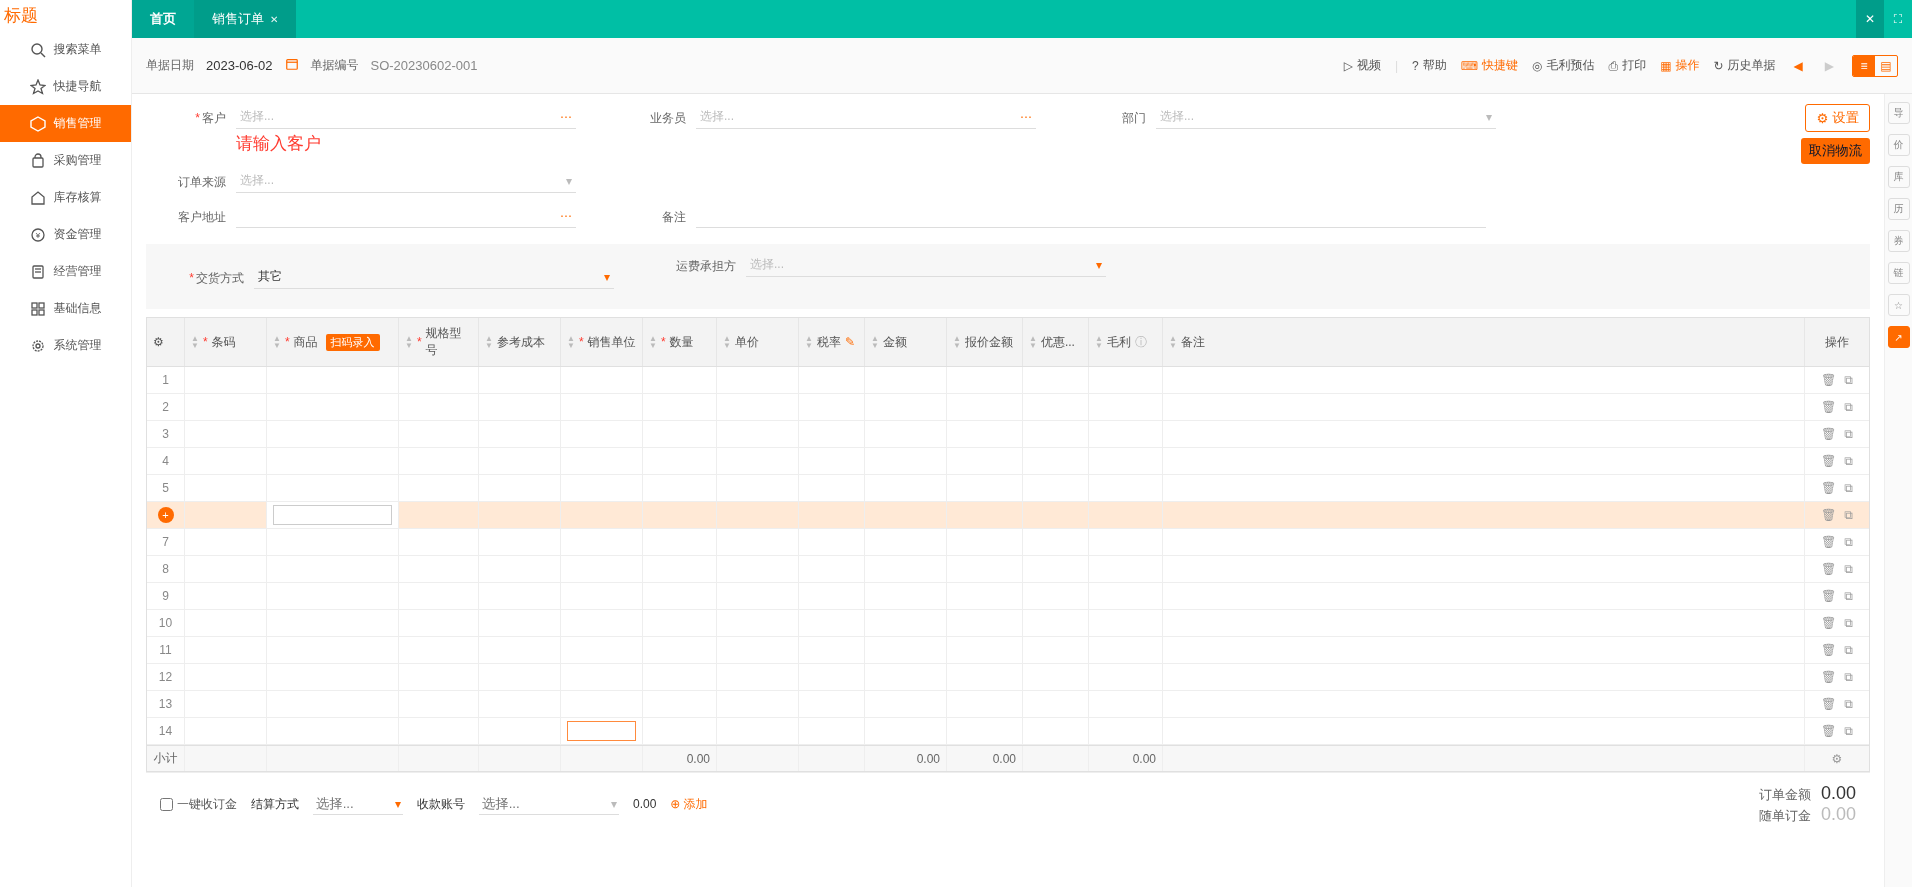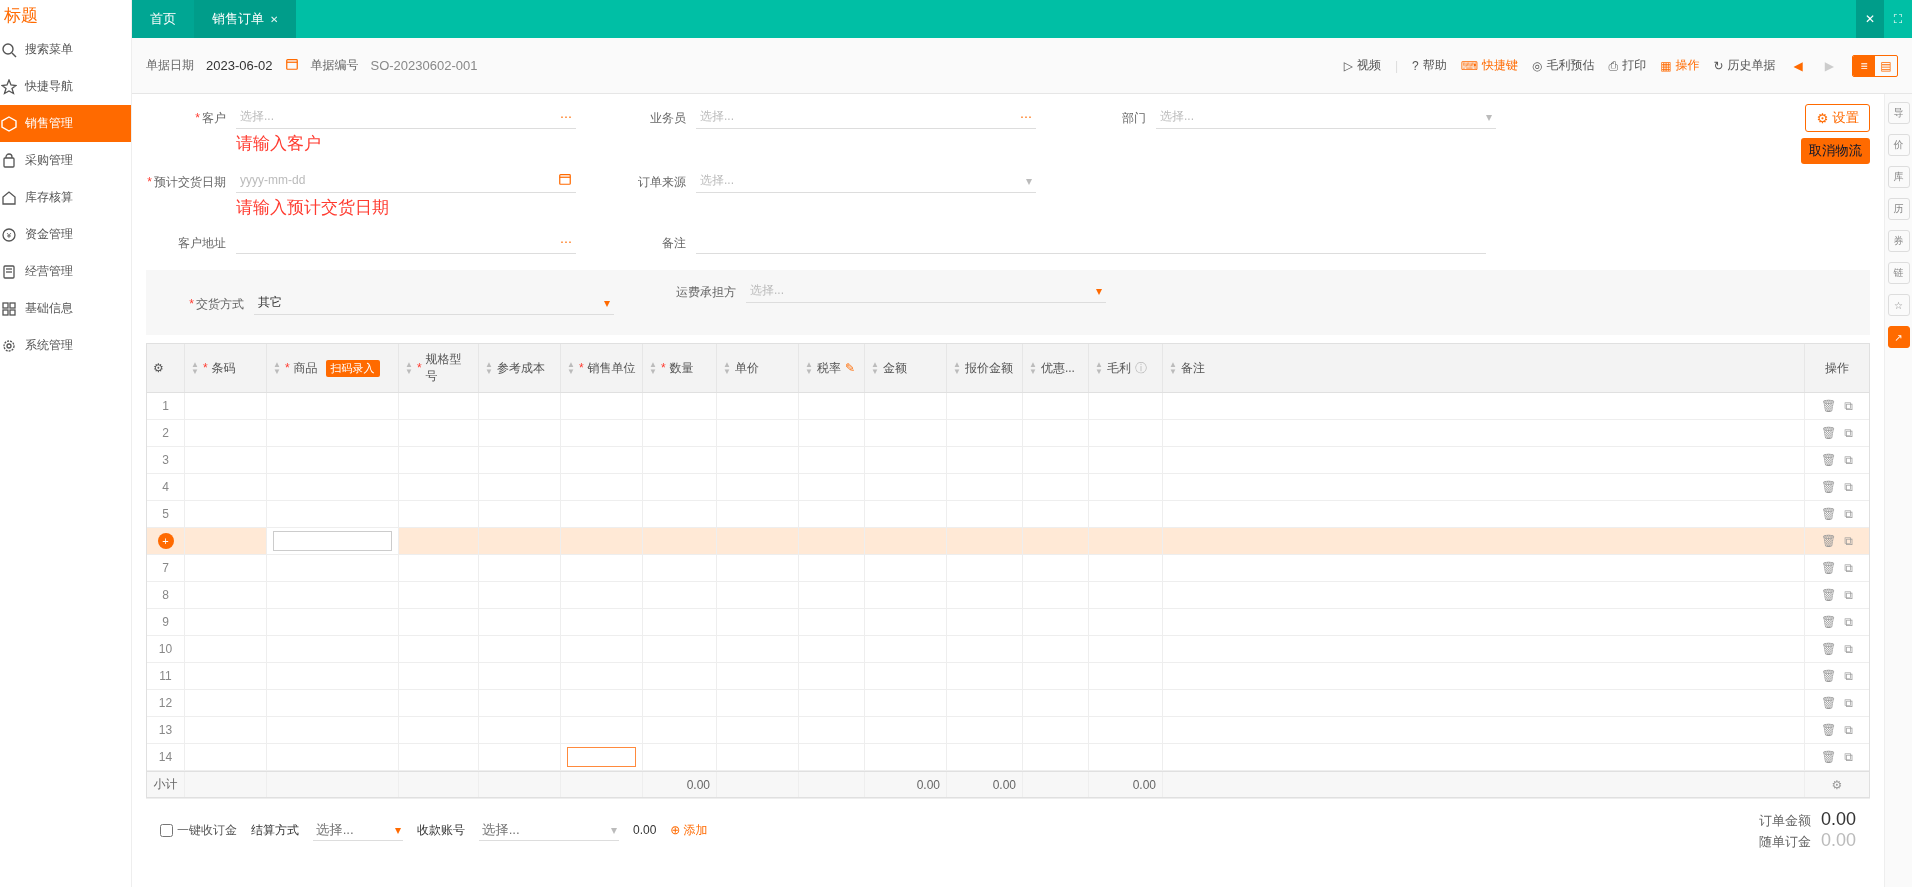--- a/index.html
+++ b/index.html
@@ -1,26 +1,26 @@
 <!DOCTYPE html>
 <html><head>
 <meta charset="utf-8">
 <style>
 *{box-sizing:border-box;margin:0;padding:0;font-family:"Microsoft YaHei",Arial,sans-serif;}
 body{font-size:12px;color:#333;background:#fff;overflow:hidden;}
 .app{display:flex;height:887px;width:1912px;}
 .sidebar{width:132px;background:#fff;border-right:1px solid #eee;flex-shrink:0;}
 .side-top{padding:4px 4px;color:#ff6a00;font-size:17px;}
-.side-item{display:flex;align-items:center;padding:10px 1px;gap:8px;color:#555;cursor:pointer;}
+.side-item{display:flex;align-items:center;padding:10px 1px;gap:8px;color:#555;cursor:pointer;justify-content:center;}
 .side-item.active{background:#ff6a00;color:#fff;}
 .side-icon{width:16px;height:16px;display:inline-flex;align-items:center;justify-content:center;}
 .main{flex:1;display:flex;flex-direction:column;min-width:0;}
 .tabbar{height:38px;background:#00bfa5;display:flex;align-items:stretch;color:#fff;}
 .tab{padding:0 18px;display:flex;align-items:center;gap:6px;cursor:pointer;font-size:13px;}
-.tab.home{background:#00a693;}
+.tab.home{background:#00a693;font-weight:bold;}
 .tab.active{background:#009d8a;}
 .tab .close{font-size:10px;opacity:.9;}
 .tabbar-spacer{flex:1;}
 .tab-close-right{width:28px;display:flex;align-items:center;justify-content:center;background:#009d8a;}
 .expand-btn{width:28px;display:flex;align-items:center;justify-content:center;}
 .toolbar{height:56px;border-bottom:1px solid #e6e6e6;display:flex;align-items:center;padding:0 14px;gap:12px;background:#fafafa;}
 .tb-label{color:#666;}
 .tb-val{color:#333;font-size:13px;}
 .cal-icon{color:#ff6a00;}
 .toolbar-right{margin-left:auto;display:flex;align-items:center;gap:14px;color:#555;}
@@ -272,33 +272,20 @@
             <button class="btn-outline">
                 <span>⚙</span>
                 <span>设置</span>
               </button>
             <button class="btn-solid">取消物流</button>
           </div>
         </div>
 
         <div class="form-row">
           <div class="field">
-            <div class="fld-label"><span class="req">*</span><span>预计交货日期</span></div>
-            <div class="fld-body">
-              <input class="fld-input" placeholder="yyyy-mm-dd" style="">
-              <span class="fld-cal">
-                <svg width="14" height="14" viewBox="0 0 16 16" fill="none" stroke="currentColor" stroke-width="1.4">
-                    <rect x="2" y="3" width="12" height="11" rx="1"></rect>
-                    <line x1="2" y1="6" x2="14" y2="6"></line>
-                  </svg>
-              </span>
-              <div class="fld-error">请输入预计交货日期</div>
-            </div>
-          </div>
-          <div class="field">
             <div class="fld-label"><span>订单来源</span></div>
             <div class="fld-body">
               <input class="fld-input" placeholder="选择..." style="">
               <span class="fld-caret">▾</span>
             </div>
           </div>
         </div>
 
         <div class="form-row">
           <div class="field">

